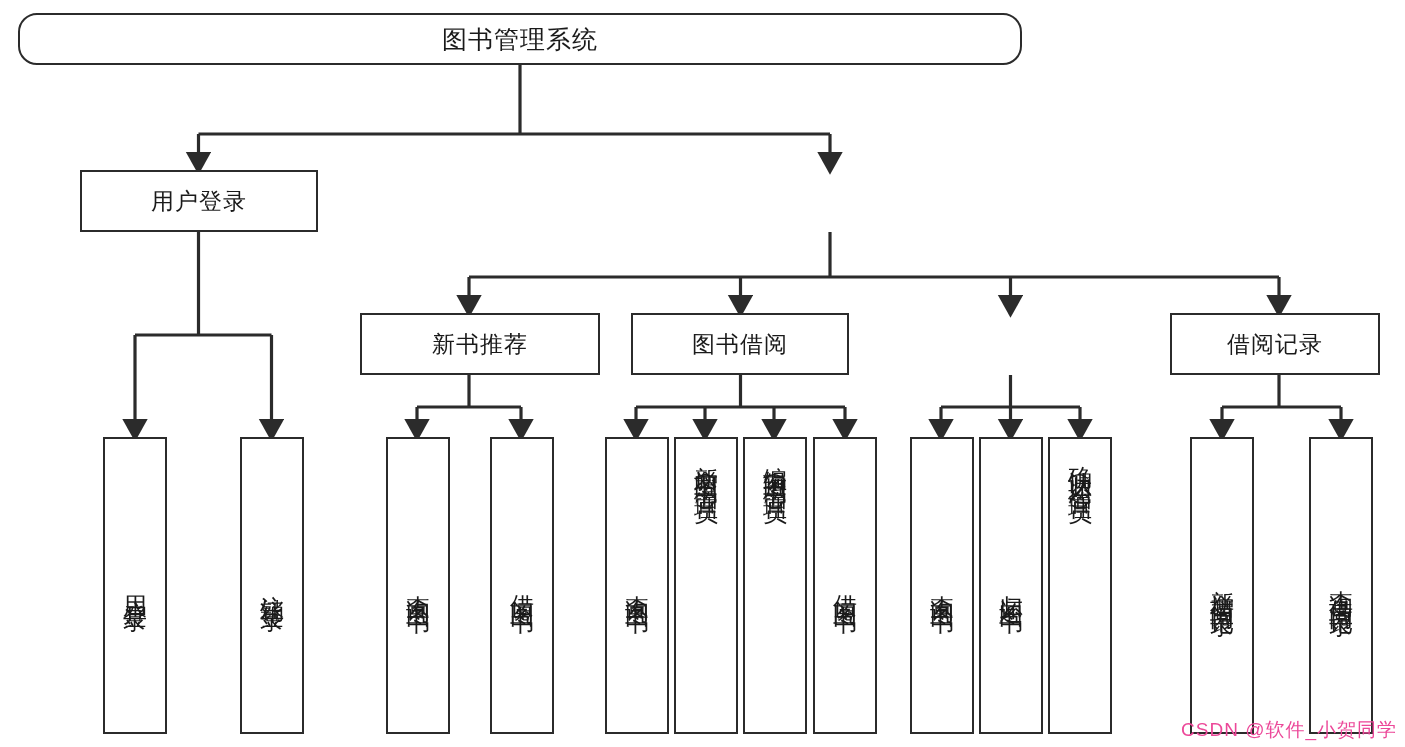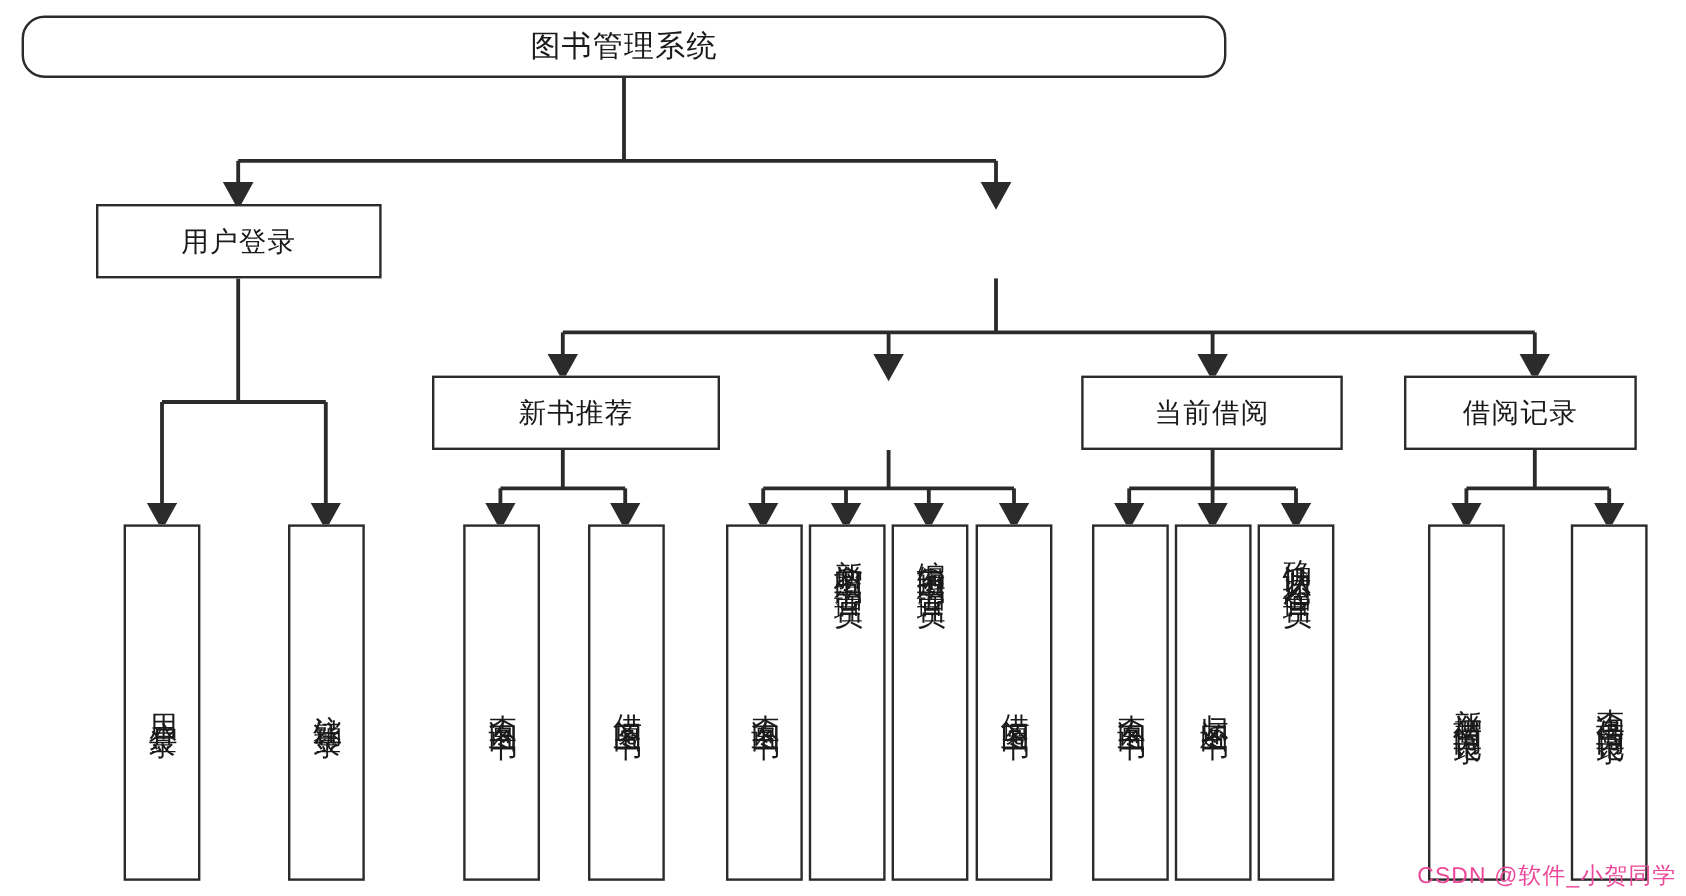--- a/index.html
+++ b/index.html
@@ -133,24 +133,24 @@
     <span class="node-label">图书管理系统</span>
   </div>
 
   <div class="node level2" style="left:80px; top:170px; width:238px; height:62px;">
     <span class="node-label">用户登录</span>
   </div>
 
   <div class="node level3" style="left:360px; top:313px; width:240px; height:62px;">
     <span class="node-label">新书推荐</span>
   </div>
-  <div class="node level3" style="left:901px; top:313px; width:218px; height:62px;">
-    <span class="node-label">当前借阅</span>
+  <div class="node level3" style="left:631px; top:313px; width:218px; height:62px;">
+    <span class="node-label">图书借阅</span>
   </div>
-  <div class="node level3" style="left:1170px; top:313px; width:194px; height:62px;">
+  <div class="node level3" style="left:1170px; top:313px; width:210px; height:62px;">
     <span class="node-label">借阅记录</span>
   </div>
 
   <div class="node leaf centered" style="left:103px; top:437px; width:64px; height:297px;">
     <span class="node-label">用户登录</span>
   </div>
   <div class="node leaf centered" style="left:240px; top:437px; width:64px; height:297px;">
     <span class="node-label">注销登录</span>
   </div>
 

